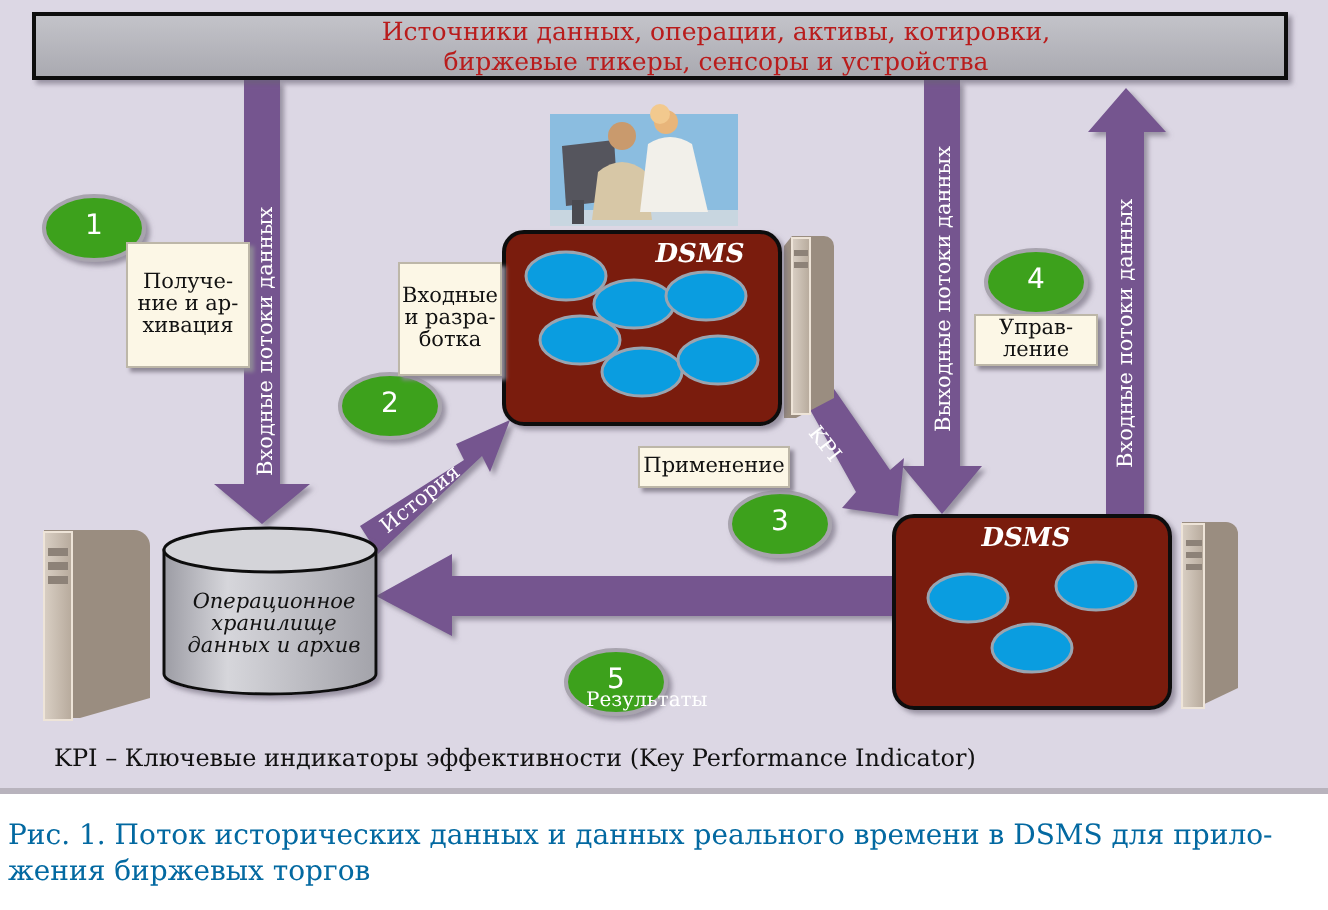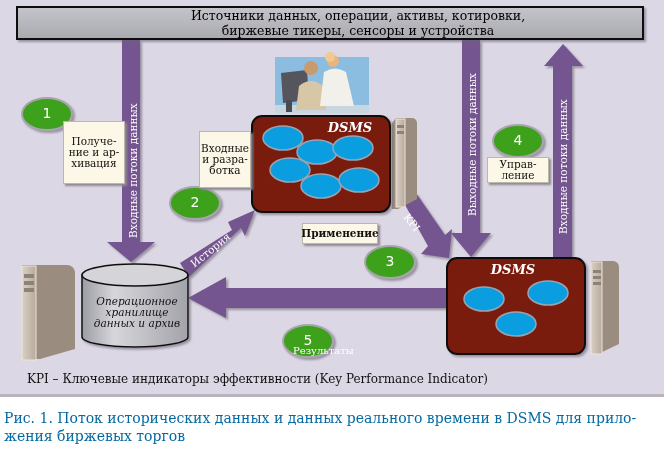--- a/index.html
+++ b/index.html
@@ -4,21 +4,21 @@
 <style>
   html,body{margin:0;padding:0;background:#fff;}
   body{width:664px;height:455px;position:relative;overflow:hidden;font-family:"DejaVu Serif",serif;}
   #diagram{position:absolute;left:0;top:0;width:664px;height:397px;background:#dcd7e4;}
   #diagram-bottom-line{position:absolute;left:0;top:394px;width:664px;height:3px;background:#b8b3bd;}
   svg#art{position:absolute;left:0;top:0;width:664px;height:397px;}
   .lbl{position:absolute;font-family:"DejaVu Serif",serif;color:#111;text-align:center;line-height:1.05;font-style:italic;}
   .note{position:absolute;background:#fcf7e6;border:1px solid #bdb7a8;box-shadow:2px 2px 2px #8e8896;font-size:10.5px;line-height:1.05;text-align:center;display:flex;align-items:center;justify-content:center;color:#111;font-family:"DejaVu Serif",serif;}
   .vtext{position:absolute;color:#fff;font-size:10.5px;white-space:nowrap;font-family:"DejaVu Serif",serif;transform-origin:0 0;}
   .num{position:absolute;color:#fff;font-size:14px;font-family:"DejaVu Sans",sans-serif;text-align:center;}
-  #source-text{position:absolute;left:56px;top:8px;width:604px;text-align:center;font-size:12.5px;line-height:15px;color:#000000;}
+  #source-text{position:absolute;left:56px;top:8px;width:604px;text-align:center;font-size:12.5px;line-height:15px;color:#b91c1c;}
   #kpi-legend{position:absolute;left:27px;top:372px;font-size:12px;color:#111;}
   #caption{position:absolute;left:4px;top:409px;width:660px;font-size:14px;line-height:18px;color:#0369a1;}
 </style>
 </head>
 <body>
 
 <div id="diagram">
   <svg id="art" viewBox="0 0 664 397">
     <defs>
       <filter id="sh" x="-10%" y="-10%" width="130%" height="130%">
@@ -155,21 +155,21 @@
       <div>хивация</div>
     </div>
   </div>
   <div class="note" style="left:199px;top:131px;width:50px;height:55px;">
     <div>
       <div>Входные</div>
       <div>и разра-</div>
       <div>ботка</div>
     </div>
   </div>
-  <div class="note" style="left:302px;top:223px;width:74px;height:19px;font-weight:bold;">
+  <div class="note" style="left:319px;top:223px;width:74px;height:19px;">
     <div>Применение</div>
   </div>
   <div class="note" style="left:487px;top:157px;width:60px;height:24px;">
     <div>
       <div>Управ-</div>
       <div>ление</div>
     </div>
   </div>
 
   <div id="kpi-legend">KPI – Ключевые индикаторы эффективности (Key Performance Indicator)</div>

